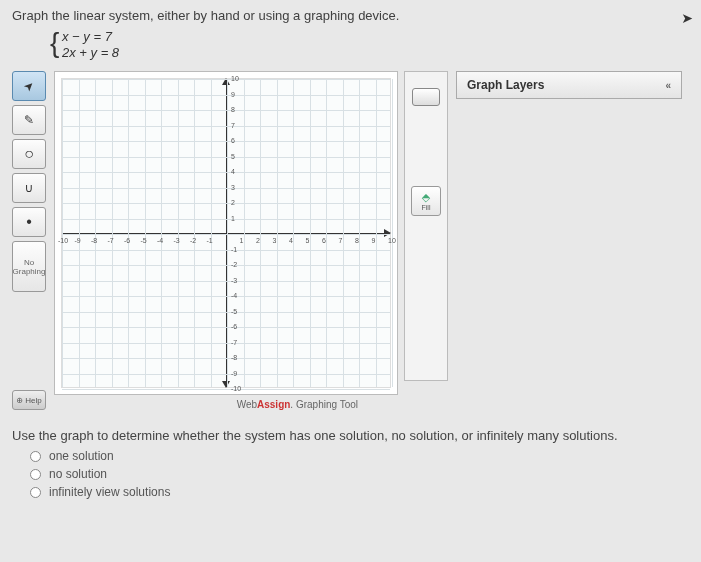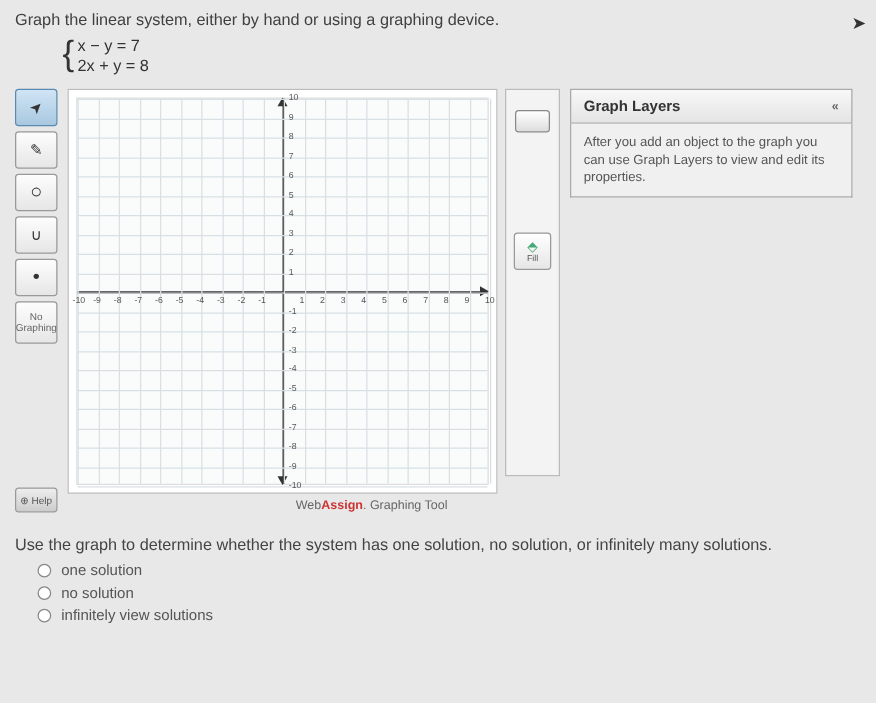--- a/index.html
+++ b/index.html
@@ -1,25 +1,25 @@
 <!DOCTYPE html>
 <html><head>
 <meta charset="utf-8">
 <style>
 *{box-sizing:border-box;margin:0;padding:0;font-family:Arial,sans-serif}
 body{background:#e8e8e8;width:701px;height:562px;overflow:hidden;position:relative;padding:8px 12px}
 .instruction{font-size:13px;color:#404040;margin-bottom:6px}
 .equations{margin-left:50px;margin-bottom:10px;position:relative;font-size:13px;color:#333}
 .brace{position:absolute;left:-12px;top:-2px;font-size:28px;color:#333}
-.eq{line-height:16px}
+.eq{font-style:italic;line-height:16px}
 .graph-area{display:flex;gap:6px}
 .toolbar{display:flex;flex-direction:column;gap:4px;width:36px}
 .tool{width:34px;height:30px;background:linear-gradient(#fdfdfd,#e6e6e6);border:1px solid #999;border-radius:3px;display:flex;align-items:center;justify-content:center;font-size:12px;color:#333;cursor:pointer}
 .tool.active{background:linear-gradient(#d0e4f5,#a8c8e0);border-color:#5a8ab0}
-.tool.nosol{height:34px;font-size:8px;text-align:center;line-height:9px;color:#666;flex-direction:column}
+.tool.nosol{height:51px;font-size:8px;text-align:center;line-height:9px;color:#666;flex-direction:column}
 .graph-wrap{background:#fff;border:1px solid #bbb;padding:6px;position:relative}
 .graph-canvas{width:330px;height:310px;background:#fafcfc;position:relative;border:1px solid #ddd}
 .grid-line{position:absolute;background:#d8e0e4}
 .grid-line.v{width:1px;height:100%}
 .grid-line.h{height:1px;width:100%}
 .axis{position:absolute;background:#333}
 .axis.x{height:1.5px;width:100%;top:50%}
 .axis.y{width:1.5px;height:100%;left:50%}
 .arrow{position:absolute;width:0;height:0}
 .arrow.up{left:50%;top:-1px;margin-left:-4px;border-left:4px solid transparent;border-right:4px solid transparent;border-bottom:7px solid #333}
@@ -185,21 +185,20 @@
       <div class="fill-btn">
         <span class="fill-icon">⬘</span>
         <span>Fill</span>
       </div>
     </div>
     <div class="layers-panel">
       <div class="layers-header">
         <span>Graph Layers</span>
         <span class="collapse-icon">«</span>
       </div>
-      <div class="layers-body">After you add an object to the graph you can use Graph Layers to view and edit its properties.</div>
     </div>
   </div>
 </div>
 
 <div class="question2">Use the graph to determine whether the system has one solution, no solution, or infinitely many solutions.</div>
 <div class="options">
   <div class="option">
     <div class="radio"></div>
     <span>one solution</span>
   </div>

